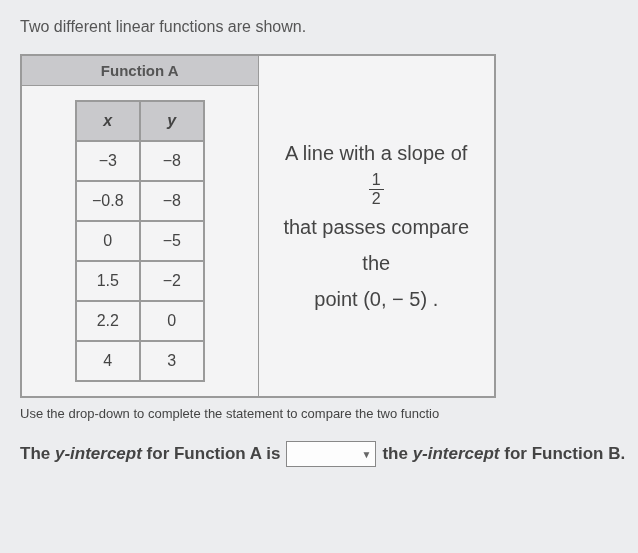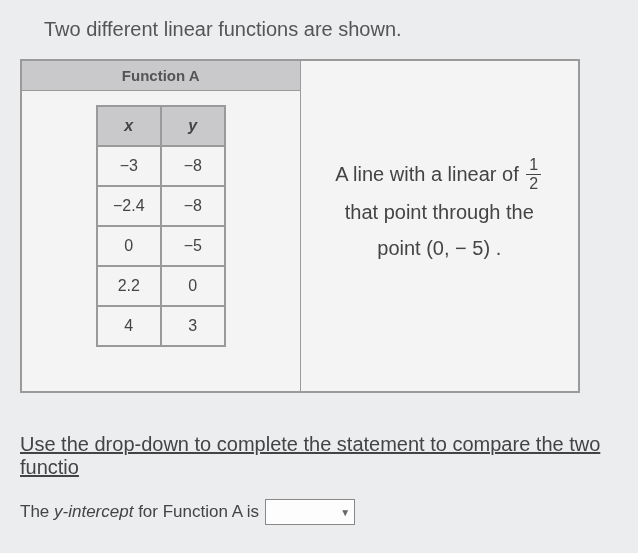--- a/index.html
+++ b/index.html
@@ -7,30 +7,30 @@
     margin: 0;
     padding: 18px 12px 12px 20px;
     width: 638px;
     height: 553px;
     font-family: Arial, Helvetica, sans-serif;
     background: #ecedef;
     color: #3a3a3a;
     overflow: hidden;
   }
   .intro {
-    font-size: 20px;
+    font-size: 16px;
     color: #555;
     margin-bottom: 18px;
-    margin-left: 24px;
   }
   .outer {
     border: 2px solid #9a9a9a;
     display: flex;
-    width: 560px;
+    width: 476px;
     background: #f4f4f5;
+    align-items: center;
   }
   .col {
     flex: 1;
   }
   .col.left { border-right: 1px solid #9a9a9a; }
   .colhead {
     background: #c9c9cc;
     text-align: center;
     font-weight: bold;
     font-size: 15px;
@@ -76,34 +76,34 @@
     vertical-align: middle;
     font-size: 16px;
     line-height: 1;
     position: relative;
     top: -2px;
     margin: 0 2px;
   }
   .frac .n { border-bottom: 1.5px solid #444; padding: 0 3px 1px; }
   .frac .d { padding-top: 1px; }
   .q {
-    margin-top: 40px;
-    font-size: 20px;
+    margin-top: 8px;
+    font-size: 13px;
     color: #444;
     width: 610px;
-    text-decoration: underline;
   }
   .sentence {
     margin-top: 20px;
     font-size: 17px;
     color: #444;
     display: flex;
     align-items: center;
     flex-wrap: wrap;
     gap: 6px;
+    font-weight: bold;
   }
   .dropdown {
     display: inline-flex;
     align-items: center;
     border: 1.5px solid #888;
     background: #fdfdfd;
     height: 26px;
     min-width: 90px;
     padding: 0 4px 0 8px;
     font-size: 14px;
@@ -130,59 +130,66 @@
         <tbody>
             <tr>
           <th><span class="ital">x</span></th>
           <th><span class="ital">y</span></th>
         </tr>
         <tr>
           <td>−3</td>
           <td>−8</td>
         </tr>
         <tr>
-          <td>−2.4</td>
+          <td>−0.8</td>
           <td>−8</td>
         </tr>
         <tr>
           <td>0</td>
           <td>−5</td>
+        </tr>
+        <tr>
+          <td>1.5</td>
+          <td>−2</td>
         </tr>
         <tr>
           <td>2.2</td>
           <td>0</td>
         </tr>
         <tr>
           <td>4</td>
           <td>3</td>
         </tr>
       </tbody>
         </table>
     </div>
   </div>
 
   <div class="col right">
     <div class="colbody">
       <div class="desc">
         <div>
-          <span>A line with a linear of </span><span class="frac">
+          <span>A line with a slope of </span><span class="frac">
               <span class="n">1</span>
               <span class="d">2</span>
             </span>
         </div>
-        <div>that point through the</div>
+        <div>that passes compare the</div>
         <div>point (0, − 5) .</div>
       </div>
     </div>
   </div>
 </div>
 
 <div class="q">Use the drop-down to complete the statement to compare the two functio</div>
 
 <div class="sentence">
   <span>
     <span>The </span><span class="ital">y-intercept</span><span> for Function A is</span>
   </span>
   <span class="dropdown">
     <span></span>
     <span class="arrow">▼</span>
   </span>
+  <span>
+    <span>the </span><span class="ital">y-intercept</span><span> for Function B.</span>
+  </span>
 </div>
 
 </body></html>

